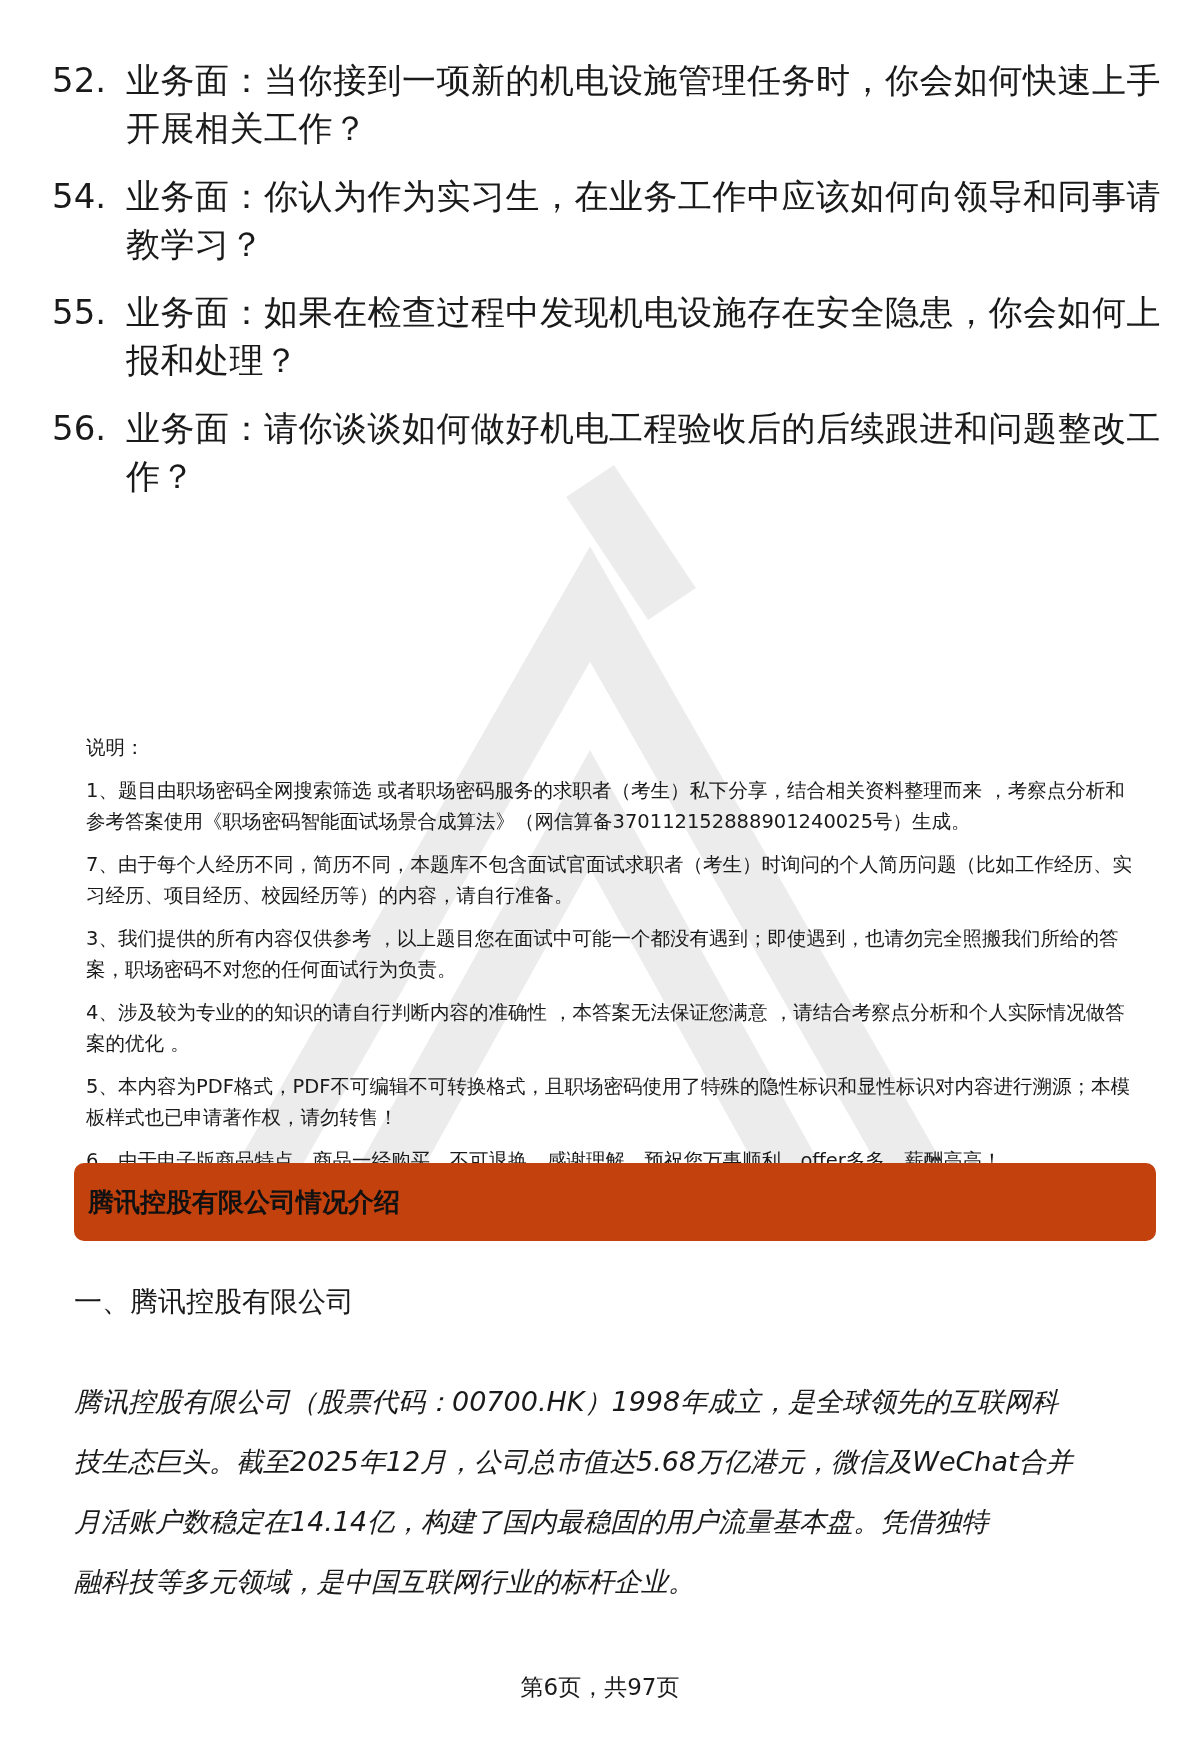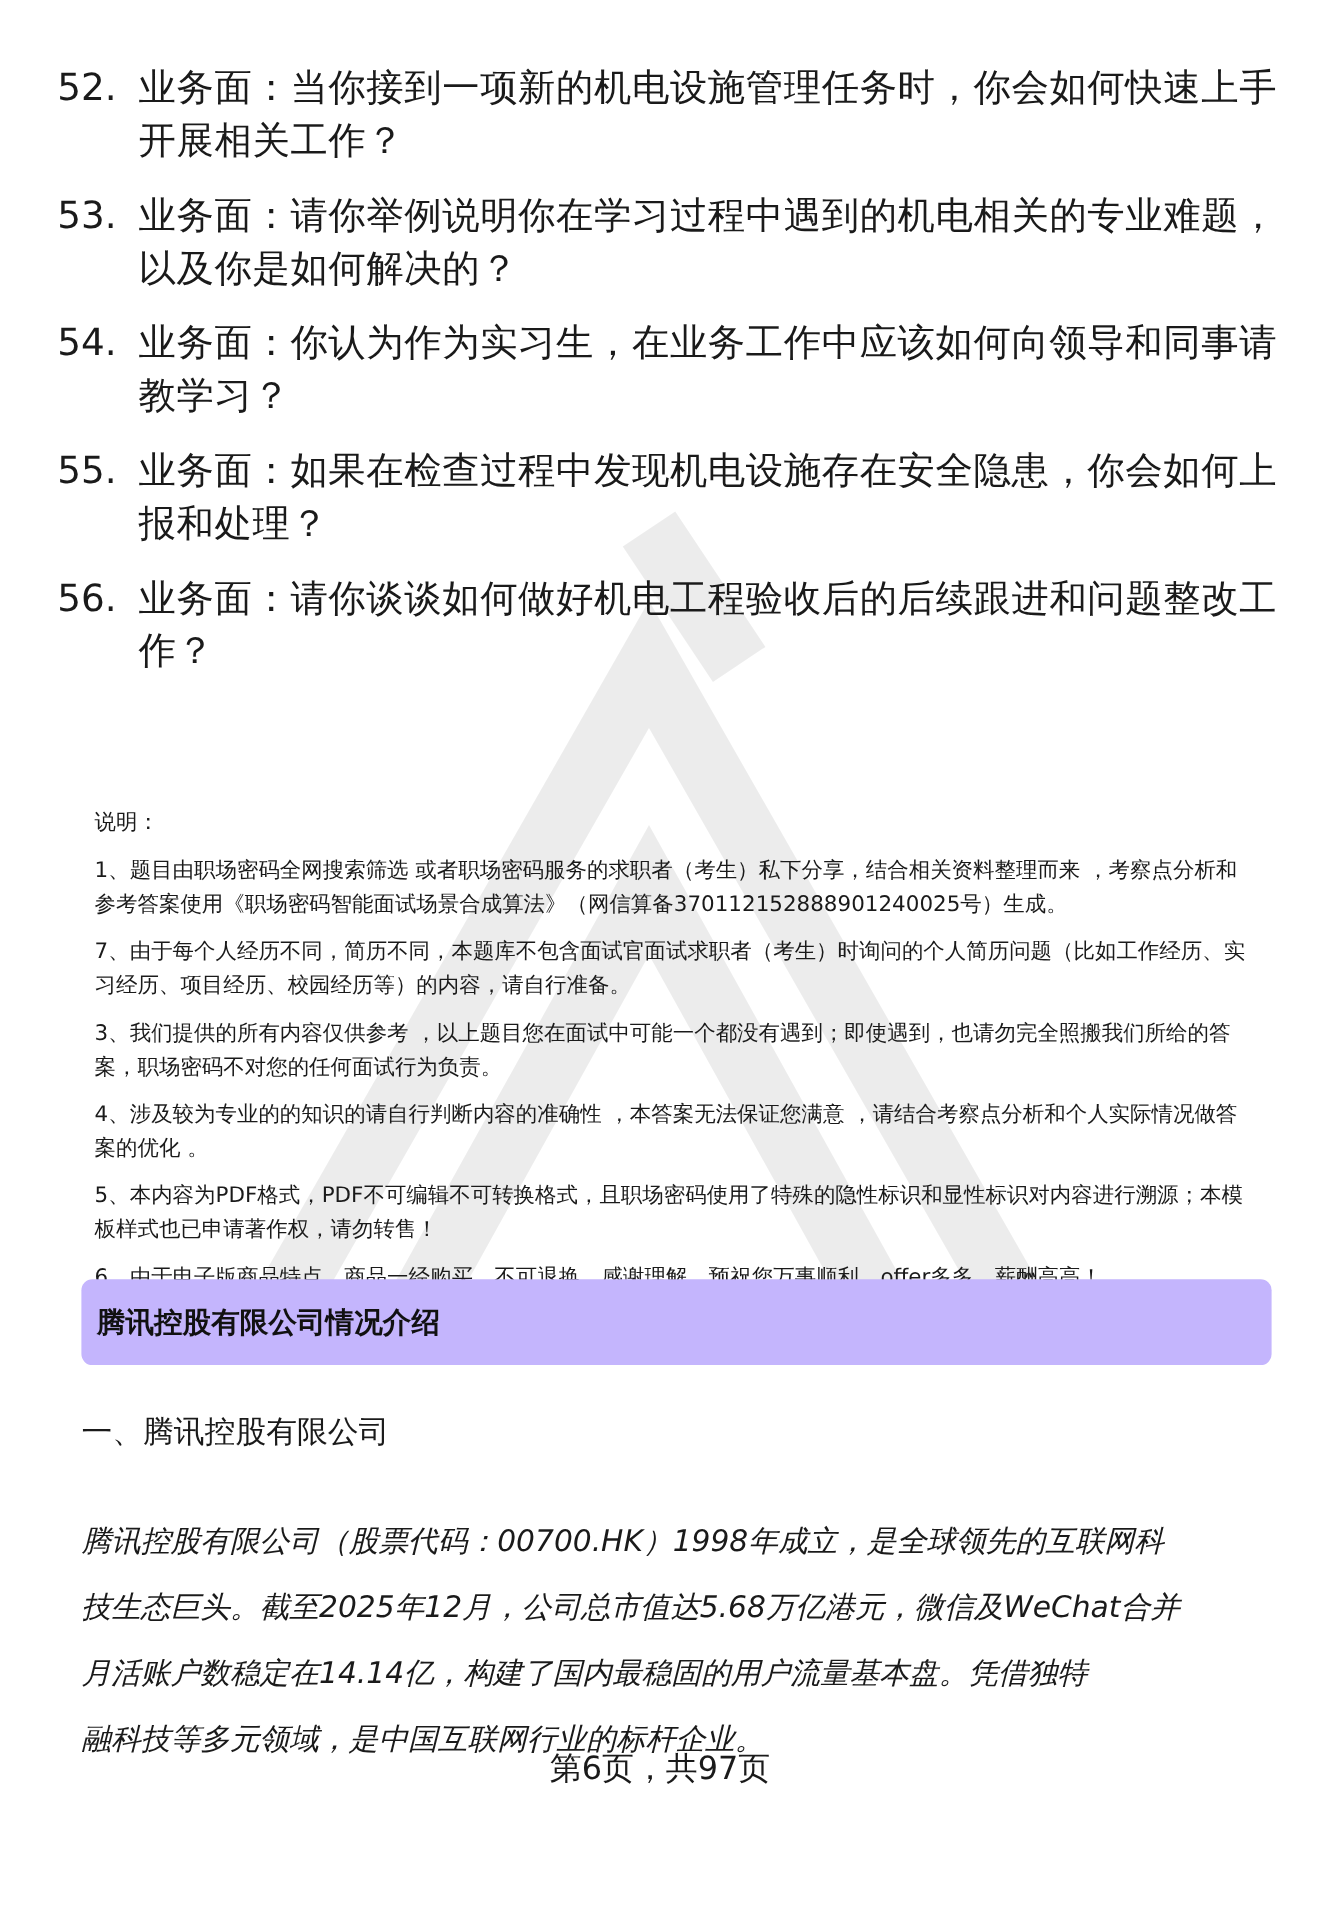--- a/index.html
+++ b/index.html
@@ -12,48 +12,44 @@
       pointer-events: none; opacity: 0.07;
     }
     .questions { position: absolute; left: 52px; top: 56px; width: 1110px; }
     .q { display: flex; margin-bottom: 20px; }
     .q-num { width: 74px; flex: 0 0 74px; font-size: 34px; line-height: 48px; }
     .q-text { flex: 1; font-size: 34px; line-height: 48px; letter-spacing: 0.5px; }
     .notes { position: absolute; left: 74px; top: 720px; width: 1080px; font-size: 19.5px; line-height: 31px; }
     .notes p { margin: 12px; }
     .section-box {
       position: absolute; left: 74px; top: 1163px; width: 1082px; height: 78px;
-      background: #c4b5fd; border-radius: 10px;
+      background: #c2410c; border-radius: 10px;
       display: flex; align-items: center;
     }
     .section-box span { margin-left: 14px; font-size: 26px; font-weight: bold; color: #111; }
     .subhead { position: absolute; left: 74px; top: 1282px; font-size: 28px; line-height: 40px; }
     .para { position: absolute; left: 74px; top: 1372px; width: 1090px; font-size: 27px; line-height: 60px; }
     .para p { margin: 0; font-style: italic; }
-    .footer { position: absolute; left: 0; width: 1200px; top: 1588px; text-align: center; font-size: 29px; }
+    .footer { position: absolute; left: 0; width: 1200px; top: 1672px; text-align: center; font-size: 23px; }
   </style>
 </head>
 <body>
 
 <svg class="watermark" viewBox="0 0 100 100">
   <g fill="none" stroke="#000" stroke-width="7">
     <path d="M10 90 L50 20 L90 90"></path>
     <path d="M25 90 L50 45 L75 90"></path>
     <path d="M50 5 L60 20"></path>
   </g>
 </svg>
 
 <div class="questions">
   <div class="q">
     <span class="q-num">52.</span>
     <span class="q-text">业务面：当你接到一项新的机电设施管理任务时，你会如何快速上手开展相关工作？</span>
-  </div>
-  <div class="q">
-    <span class="q-num">53.</span>
-    <span class="q-text">业务面：请你举例说明你在学习过程中遇到的机电相关的专业难题，以及你是如何解决的？</span>
   </div>
   <div class="q">
     <span class="q-num">54.</span>
     <span class="q-text">业务面：你认为作为实习生，在业务工作中应该如何向领导和同事请教学习？</span>
   </div>
   <div class="q">
     <span class="q-num">55.</span>
     <span class="q-text">业务面：如果在检查过程中发现机电设施存在安全隐患，你会如何上报和处理？</span>
   </div>
   <div class="q">

